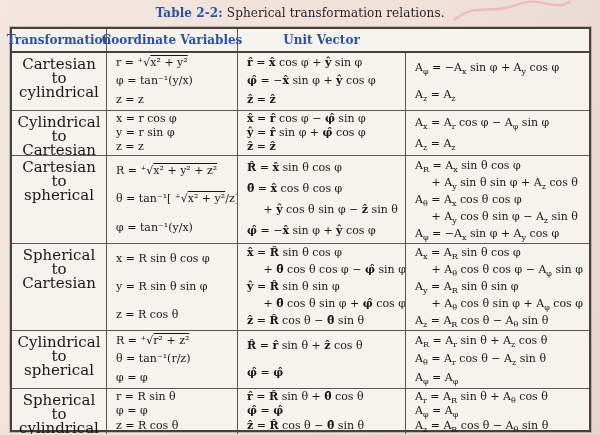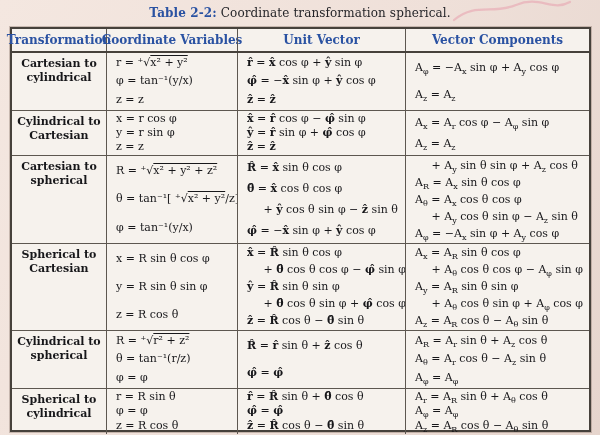--- a/index.html
+++ b/index.html
@@ -42,46 +42,45 @@
   #rows .row:nth-of-type(5){height:58px;}
   #rows .row:nth-of-type(6){height:45px;border-bottom:none;}
   .cell{
     border-left:1px solid #5d5750;box-sizing:border-box;
     padding:1px 2px 1px 9px;
     display:flex;flex-direction:column;justify-content:space-around;
     font-size:11px;color:#17171a;overflow:hidden;
   }
   .cell.trans{
     border-left:none;justify-content:flex-start;align-items:center;
-    padding:4px 2px 2px 2px;font-weight:bold;font-size:11px;text-align:center;
+    padding:4px 2px 2px 2px;font-weight:normal;font-size:15px;text-align:center;
   }
   .trans div{line-height:14px;}
   .fl{line-height:14px;white-space:nowrap;}
   sub{font-size:8px;line-height:0;}
   .ov{text-decoration:overline;}
 </style>
 </head>
 <body>
 
 <div class="page">
 
   <svg class="pen" viewBox="0 0 130 24">
     <path d="M6,20 C28,2 44,15 68,5 S104,12 122,2" fill="none" stroke="#e8a9b4" stroke-width="2.2" stroke-linecap="round" opacity="0.65"></path>
   </svg>
 
   <div class="caption">
-    <span class="tnum">Table 2-2:</span><span>Coordinate transformation spherical.</span>
+    <span class="tnum">Table 2-2:</span><span>Spherical transformation relations.</span>
   </div>
 
   <div class="tbl">
     <div class="thead">
       <div class="th">Transformation</div>
       <div class="th">Coordinate Variables</div>
       <div class="th">Unit Vector</div>
-      <div class="th">Vector Components</div>
     </div>
     <div id="rows">
   <div class="row">
     <div class="cell trans">
             <div>Cartesian to</div>
             <div>cylindrical</div>
           </div>
     <div class="cell">
             <div class="fl">r = ⁺√<span class="ov">x² + y²</span></div>
             <div class="fl">φ = tan⁻¹(y/x)</div>
@@ -129,22 +128,22 @@
             <div class="fl">θ = tan⁻¹[ ⁺√<span class="ov">x² + y²</span>/z]</div>
             <div class="fl">φ = tan⁻¹(y/x)</div>
           </div>
     <div class="cell">
             <div class="fl"><b>R̂</b> = <b>x̂</b> sin θ cos φ</div>
             <div class="fl"><b>θ̂</b> = <b>x̂</b> cos θ cos φ</div>
             <div class="fl">  + <b>ŷ</b> cos θ sin φ − <b>ẑ</b> sin θ</div>
             <div class="fl"><b>φ̂</b> = −<b>x̂</b> sin φ + <b>ŷ</b> cos φ</div>
           </div>
     <div class="cell">
+            <div class="fl">A<sub>R</sub> = A<sub>x</sub> sin θ cos φ</div>
             <div class="fl">  + A<sub>y</sub> sin θ sin φ + A<sub>z</sub> cos θ</div>
-            <div class="fl">A<sub>R</sub> = A<sub>x</sub> sin θ cos φ</div>
             <div class="fl">A<sub>θ</sub> = A<sub>x</sub> cos θ cos φ</div>
             <div class="fl">  + A<sub>y</sub> cos θ sin φ − A<sub>z</sub> sin θ</div>
             <div class="fl">A<sub>φ</sub> = −A<sub>x</sub> sin φ + A<sub>y</sub> cos φ</div>
           </div>
   </div>
 
   <div class="row">
     <div class="cell trans">
             <div>Spherical to</div>
             <div>Cartesian</div>

